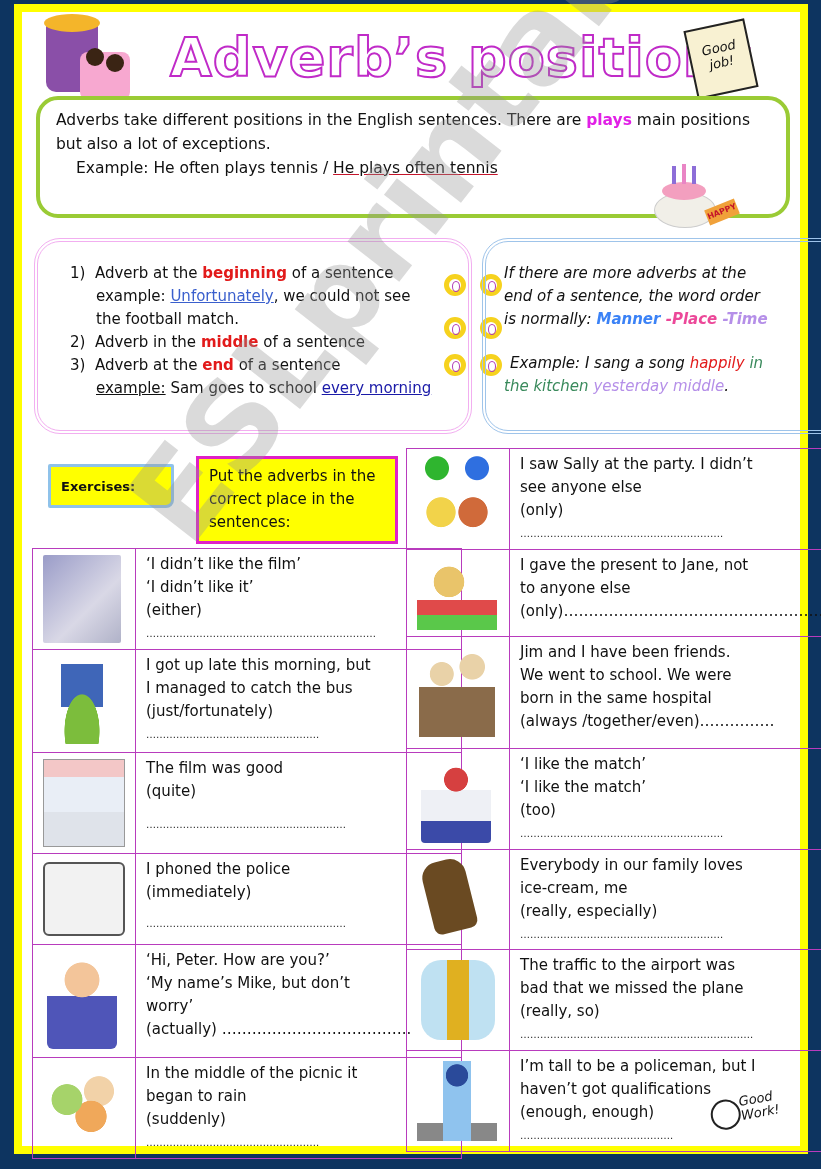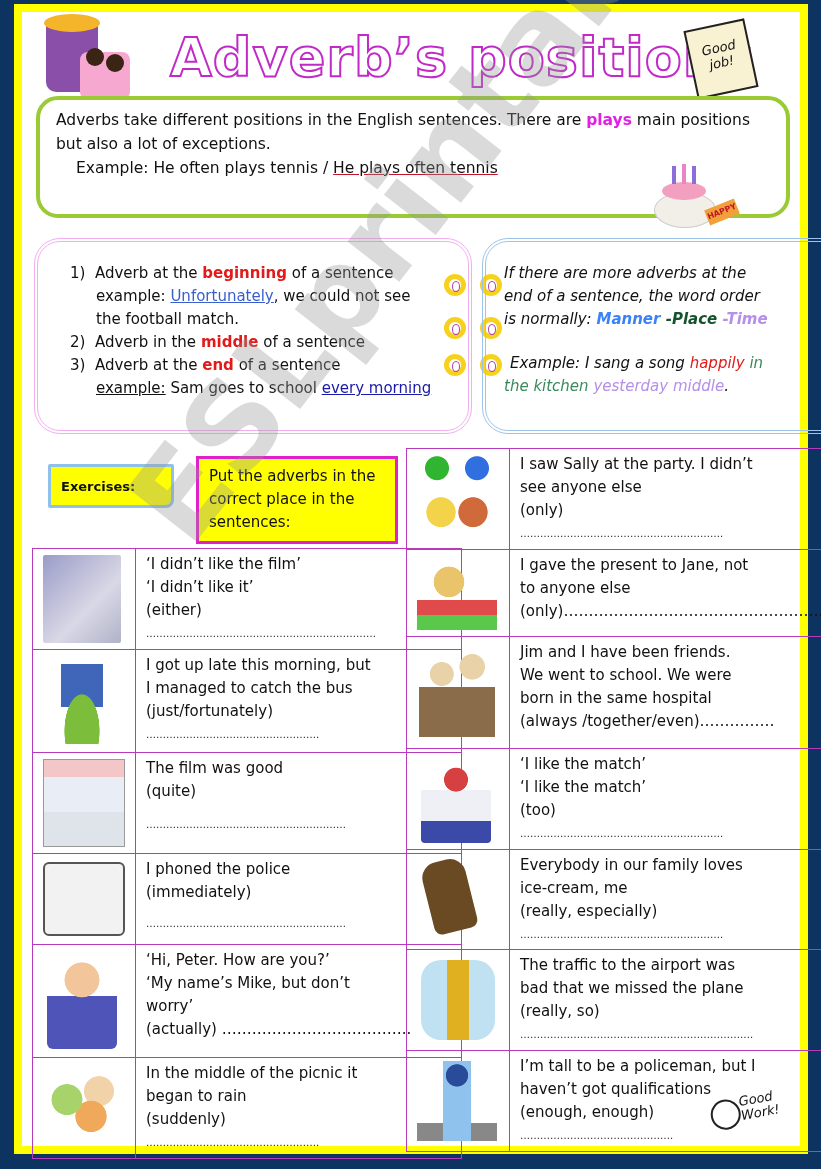--- a/index.html
+++ b/index.html
@@ -20,21 +20,21 @@
   .rules { left:12px; top:226px; width:438px; height:196px; border:4px double #f2aef0; border-radius:26px; box-sizing:border-box; }
   .rules .line { font-size:15px; line-height:23px; white-space:nowrap; }
   .red-b { color:#e21a1a; font-weight:bold; }
   .blue-u { color:#3a5fcd; text-decoration:underline; }
   .navy-u { color:#1a1aa8; text-decoration:underline; }
   .u { text-decoration:underline; }
 
   .order { left:460px; top:226px; width:404px; height:196px; border:4px double #9fc4ea; border-radius:26px; box-sizing:border-box;font-style:italic; }
   .order .line { font-size:15px; line-height:23px; white-space:nowrap; }
   .c-manner { color:#3b82f6; font-weight:bold; }
-  .c-place { color:#14532d; font-weight:bold; }
+  .c-place { color:#ec4899; font-weight:bold; }
   .c-time { color:#b58fe8; font-weight:bold; }
   .c-green { color:#3a8a5c; }
   .c-lav { color:#b58fe8; }
 
   .ring { position:absolute; width:22px; height:22px; border-radius:50%; border:5px solid #f6d21e; box-sizing:border-box; background:#fff; }
   .ring::after { content:""; position:absolute; left:3px; top:2px; width:6px; height:9px; border:1px solid #b03bb5; border-radius:50%; }
 
   .ex-label { left:26px; top:452px; width:126px; height:44px; background:#ffff00; border:3px solid #8fc2ea; border-radius:2px 2px 8px 2px;
               box-sizing:border-box; font-size:13px; font-weight:bold; padding:12px 0 0 10px; }
   .instr { left:174px; top:444px; width:202px; height:88px; background:#ffff00; border:3px solid #e020c8; box-sizing:border-box;

